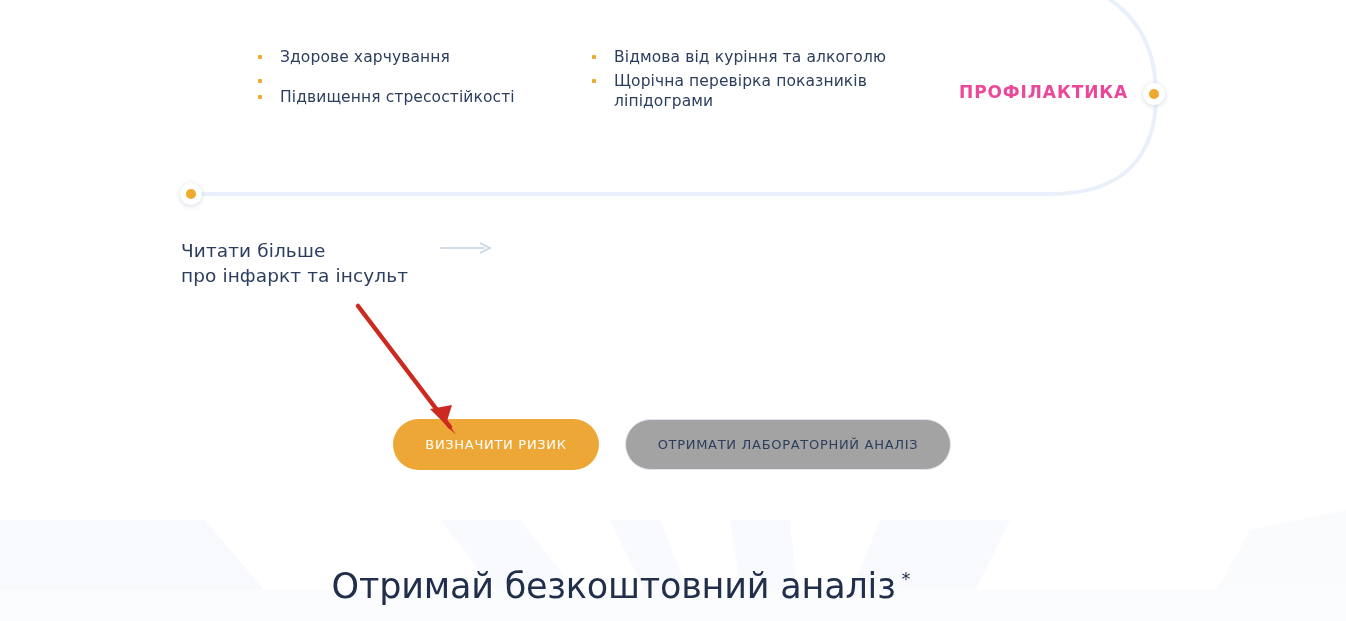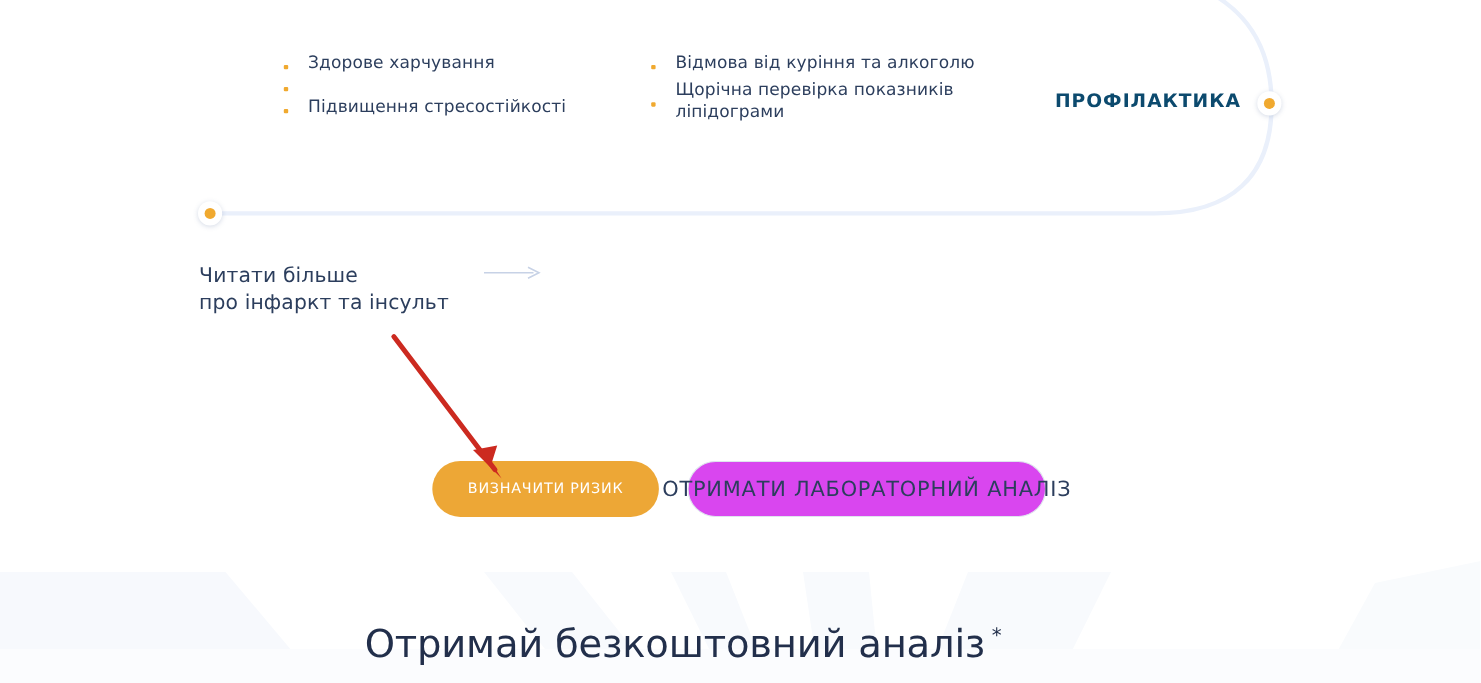--- a/index.html
+++ b/index.html
@@ -73,21 +73,21 @@
     position: absolute;
     font-size: 15.5px;
     line-height: 20px;
     color: #2c3e5d;
   }
   .list-col-left  { left: 258px; top: 47px; width: 330px; }
   .list-col-right { left: 592px; top: 47px; width: 330px; }
 
   .bullet-row {
     display: flex;
-    align-items: center;
+    align-items: flex-start;
     margin-bottom: 4px;
   }
   .bullet-dot {
     flex: 0 0 auto;
     width: 4px;
     height: 4px;
     background: #f0a92f;
     border-radius: 1px;
     margin-top: 8px;
     margin-right: 18px;
@@ -98,21 +98,21 @@
   }
 
   
   .stage-label {
     position: absolute;
     left: 959px;
     top: 82px;
     font-size: 17px;
     font-weight: bold;
     letter-spacing: 0.9px;
-    color: #0c4a6e;
+    color: #ec4899;
     white-space: nowrap;
   }
 
   
   .readmore {
     position: absolute;
     left: 181px;
     top: 238px;
     display: flex;
     align-items: flex-start;
@@ -153,23 +153,23 @@
     width: 206px;
     height: 51px;
     background: #eda736;
     color: #ffffff;
     font-size: 13px;
   }
   .btn-secondary {
     width: 326px;
     height: 51px;
     margin-left: 26px;
-    background: #d946ef;
-    color: #2c3e5d;
-    font-size: 19px;
+    background: #a3a3a3;
+    color: #2c3e5d;
+    font-size: 13px;
     border: 1px solid #dfe4ee;
   }
 
   
   .annotation-svg {
     position: absolute;
     left: 340px;
     top: 295px;
     width: 140px;
     height: 150px;

